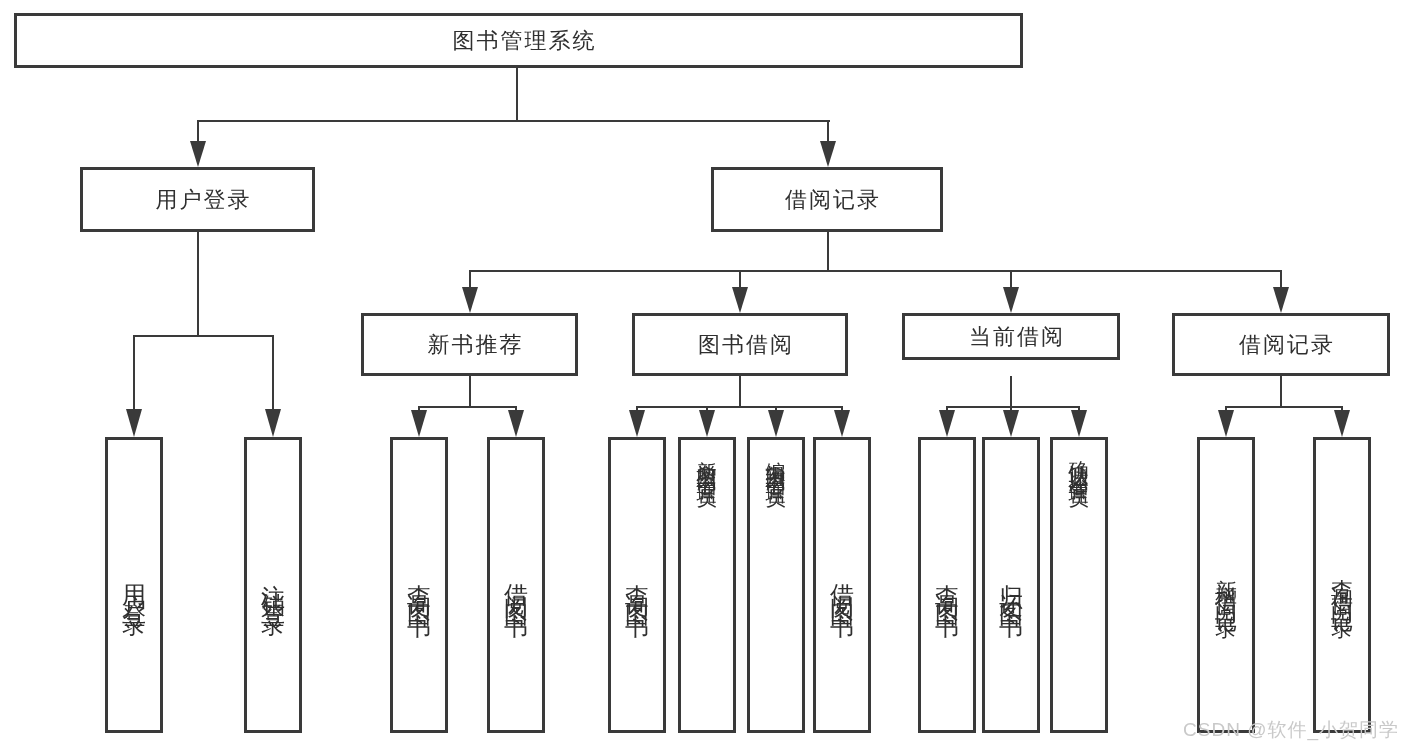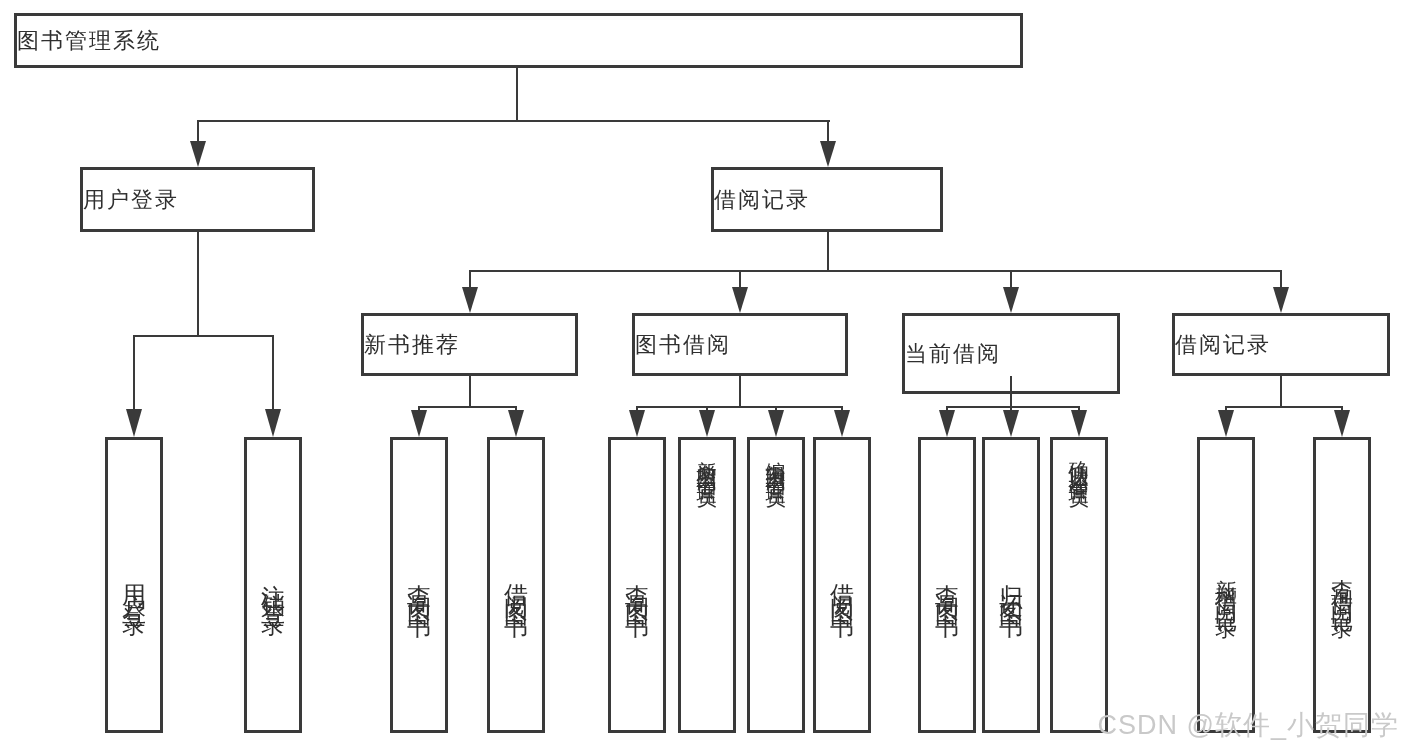--- a/index.html
+++ b/index.html
@@ -14,21 +14,21 @@
     position:relative;
     width:1405px;height:747px;
     background:#ffffff;
     overflow:hidden;
   }
   
   .hbox{
     position:absolute;
     border:3px solid var(--line);
     background:#ffffff;
-    display:flex;align-items:center;justify-content:flex-start;
+    display:flex;align-items:center;justify-content:center;padding-left:12px;
   }
   .h-label{
     font-size:22px;
     letter-spacing:2px;
     color:var(--text);
     white-space:nowrap;
   }
   .leaf{
     position:absolute;
     top:437px;height:296px;width:58px;
@@ -58,21 +58,21 @@
     border-left:8px solid transparent;
     border-right:8px solid transparent;
     border-top:26px solid var(--line);
   }
   .arrow.long .head{border-top-width:28px}
   .arrow.short .head{border-top-width:27px}
   
   .watermark{
     position:absolute;
     right:6px;bottom:4px;
-    font-size:27px;
+    font-size:19px;
     color:var(--wm);
     letter-spacing:1px;
     z-index:10;
     white-space:nowrap;
   }
 </style>
 </head>
 <body>
 
 <div class="canvas">
@@ -128,21 +128,21 @@
     <span class="stem"></span>
     <span class="head"></span>
   </div>
 
   <div class="hbox" style="left:361px;top:313px;width:217px;height:63px">
     <span class="h-label">新书推荐</span>
   </div>
   <div class="hbox" style="left:632px;top:313px;width:216px;height:63px">
     <span class="h-label">图书借阅</span>
   </div>
-  <div class="hbox" style="left:902px;top:313px;width:218px;height:81px">
+  <div class="hbox" style="left:902px;top:313px;width:218px;height:47px">
     <span class="h-label">当前借阅</span>
   </div>
   <div class="hbox" style="left:1172px;top:313px;width:218px;height:63px">
     <span class="h-label">借阅记录</span>
   </div>
 
   <div class="v-line" style="left:469px;top:376px;height:32px"></div>
   <div class="h-line" style="left:418px;top:406px;width:99px"></div>
   <div class="arrow short" style="left:411px;top:408px;height:29px">
     <span class="stem"></span>

